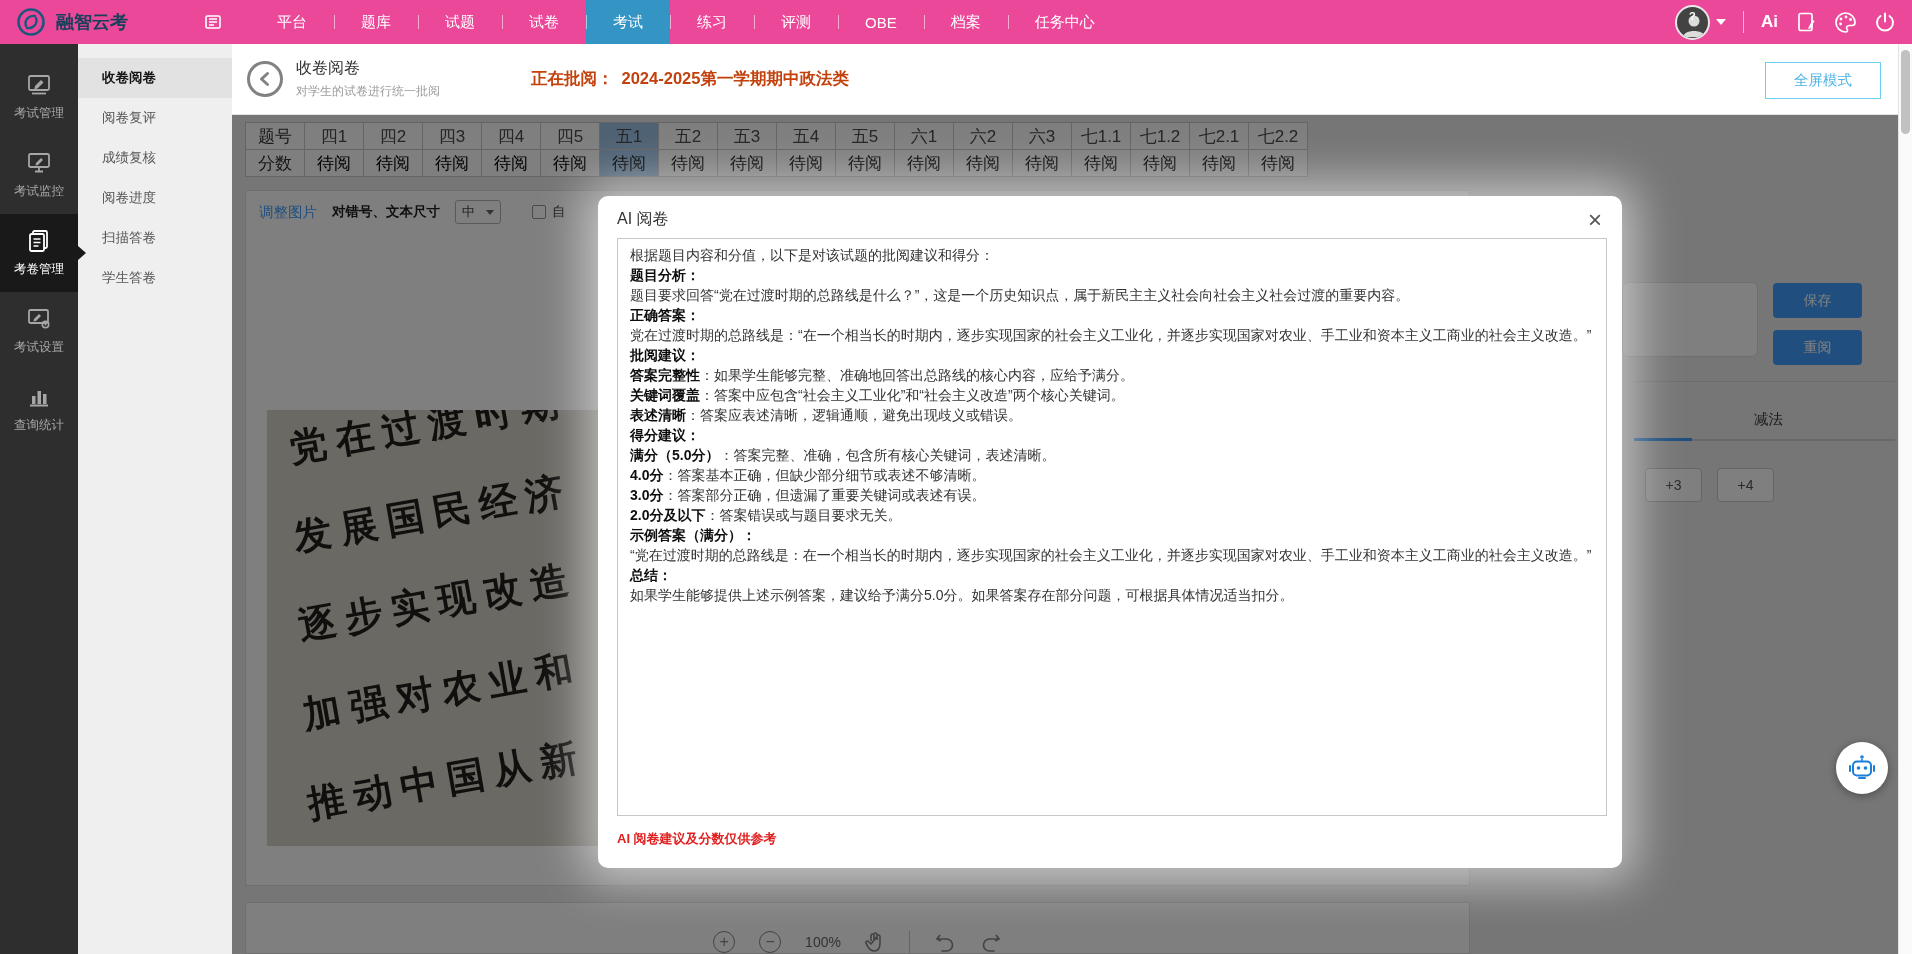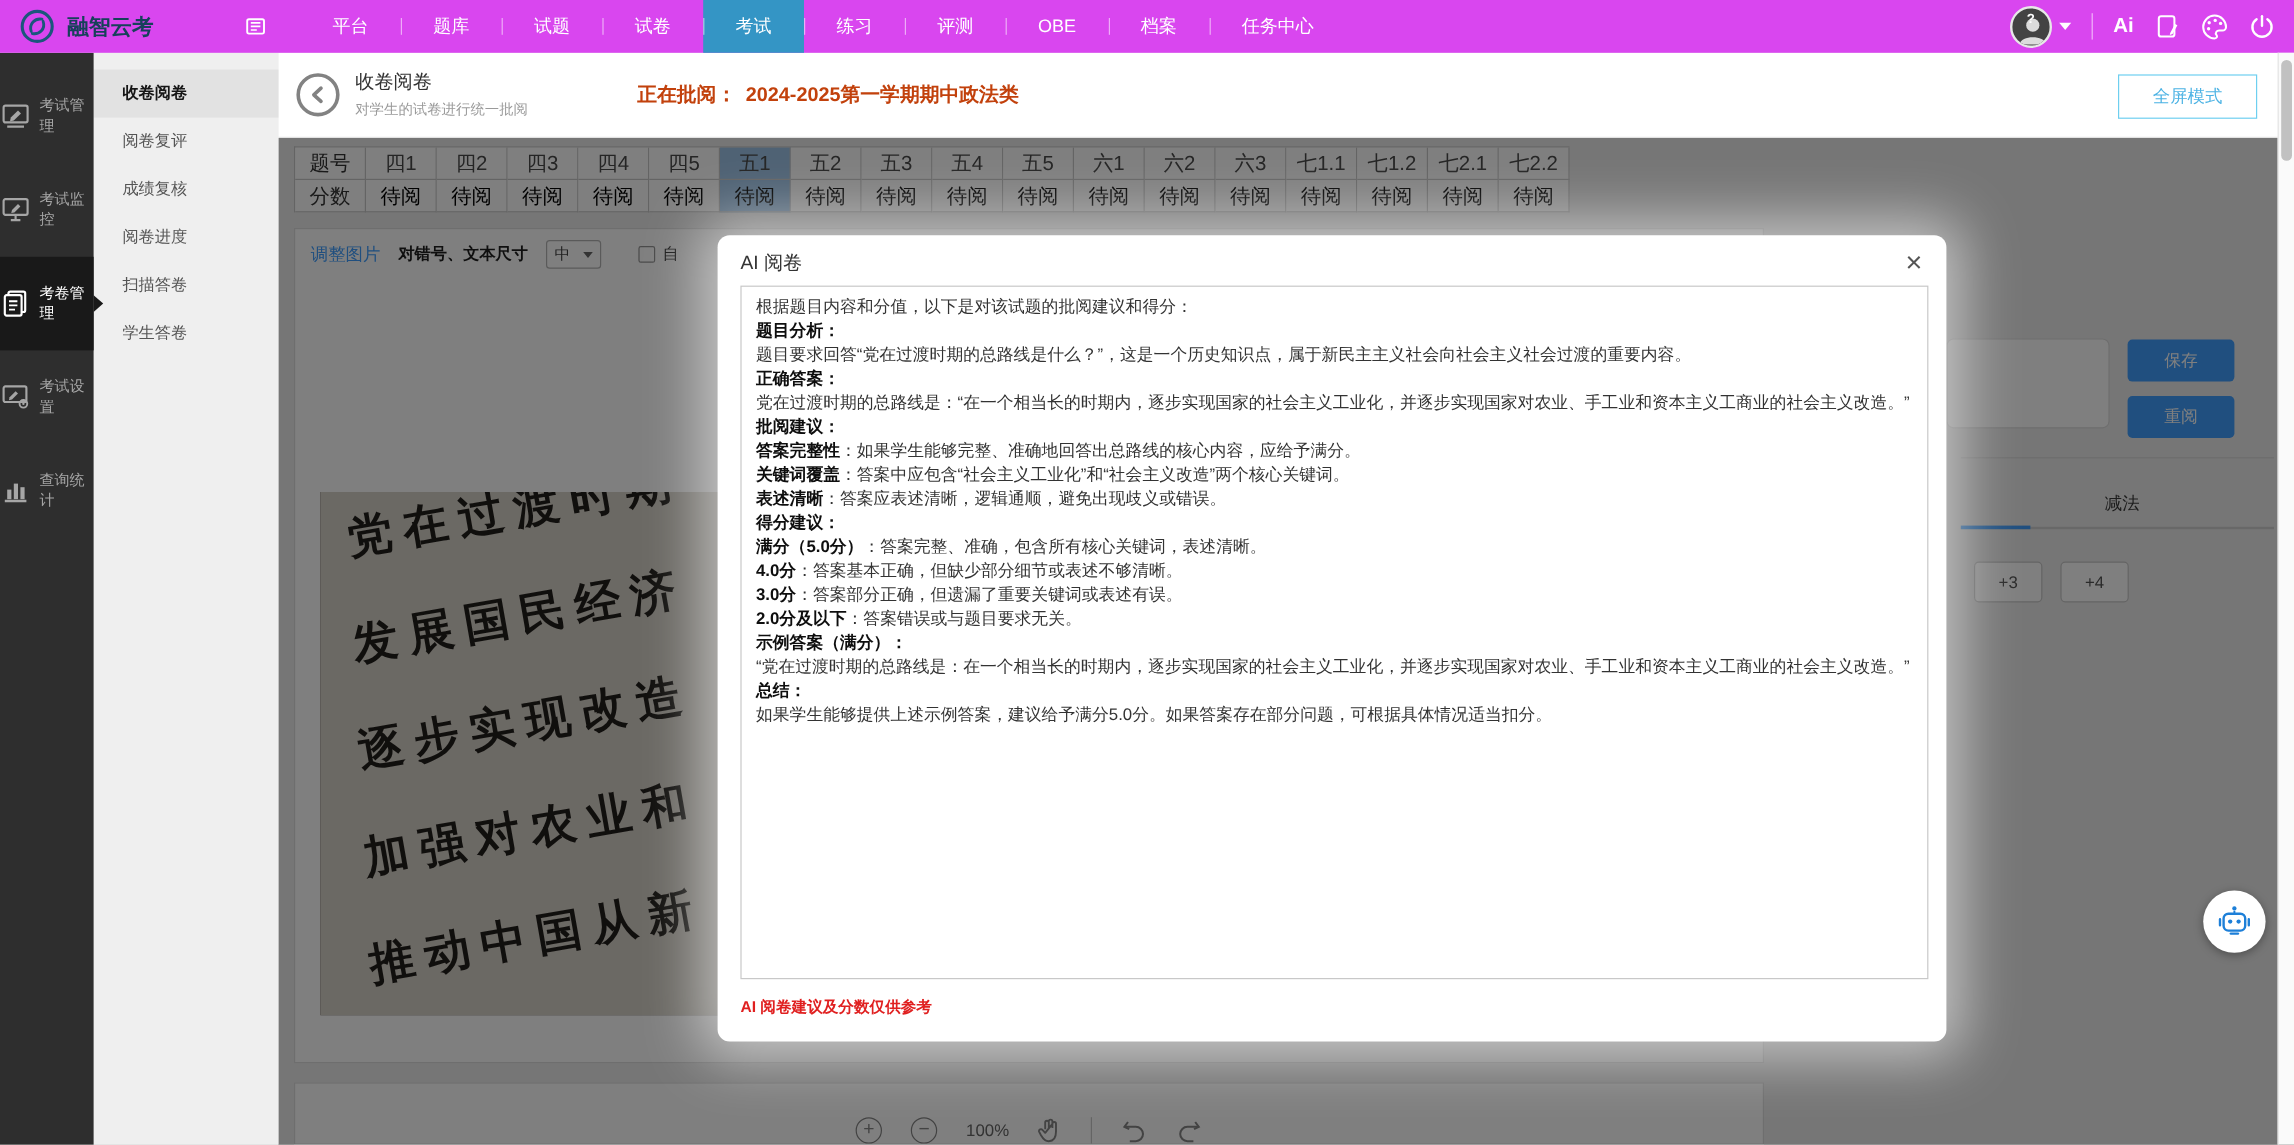--- a/index.html
+++ b/index.html
@@ -1,40 +1,40 @@
 <!DOCTYPE html>
 <html><head>
 <meta charset="utf-8">
 <style>
   *{box-sizing:border-box;margin:0;padding:0}
   html,body{width:1912px;height:954px;overflow:hidden}
   body{position:relative;font-family:"Liberation Sans","DejaVu Sans",sans-serif;background:#ececec}
 
   
-  .topbar{position:absolute;left:0;top:0;width:1912px;height:44px;background:#d946ef;display:flex;align-items:center;z-index:30}
+  .topbar{position:absolute;left:0;top:0;width:1912px;height:44px;background:#ec4899;display:flex;align-items:center;z-index:30}
   .brand{display:flex;align-items:center;gap:10px;padding-left:16px;width:178px;flex:none}
   .brand-name{font-size:18px;font-weight:bold;color:#16415a;white-space:nowrap}
   .collapse-btn{color:#fff;margin:0 28px 0 26px;cursor:pointer;display:flex}
   .nav{display:flex;height:44px}
   .nav-item{position:relative;display:flex;align-items:center;padding:0 27px;color:#fff;font-size:15px;cursor:pointer;white-space:nowrap}
   .nav-item:not(:first-child)::before{content:"";position:absolute;left:0;top:15px;height:14px;width:1px;background:rgba(255,255,255,.55)}
   .nav-item.active{background:#3495c5}
   .top-right{margin-left:auto;display:flex;align-items:center;gap:17px;padding-right:16px}
   .avatar-wrap{display:flex;align-items:center;gap:6px;cursor:pointer}
   .avatar{width:35px;height:35px;border-radius:50%;background:#434343;border:2px solid #e8e8e8;position:relative;overflow:hidden}
   .avatar svg{position:absolute;left:3px;top:4px}
   .avatar .q{position:absolute;left:12px;top:3px;color:#fff;font-size:11px;font-weight:bold}
   .caret-down{width:0;height:0;border-left:5px solid transparent;border-right:5px solid transparent;border-top:6px solid #fff}
   .top-divider{width:1px;height:22px;background:rgba(255,255,255,.6)}
   .tb-icon{color:#fff;display:flex;align-items:center;cursor:pointer}
   .ai-text{color:#fff;font-size:17px;font-weight:bold;cursor:pointer}
 
   
   .sidebar{position:absolute;left:0;top:44px;width:78px;bottom:0;background:#2e2e2e;z-index:25;padding-top:14px}
-  .side-item{height:78px;display:flex;flex-direction:row;align-items:center;justify-content:center;gap:7px;color:#a6a6a6;font-size:12.5px;cursor:pointer;position:relative}
+  .side-item{height:78px;display:flex;flex-direction:column;align-items:center;justify-content:center;gap:7px;color:#a6a6a6;font-size:12.5px;cursor:pointer;position:relative}
   .side-item.active{background:#191919;color:#fff}
   .side-item.active::after{content:"";position:absolute;right:-8px;top:50%;margin-top:-7px;border-top:7px solid transparent;border-bottom:7px solid transparent;border-left:8px solid #191919}
   .submenu{position:absolute;left:78px;top:44px;width:154px;bottom:0;background:#efefef;z-index:24;padding-top:14px}
   .sub-item{height:40px;line-height:40px;padding-left:24px;font-size:13.5px;color:#555;cursor:pointer;white-space:nowrap}
   .sub-item.active{background:#e2e2e2;color:#161616;font-weight:bold}
 
   
   .header{position:absolute;left:232px;top:44px;right:0;height:71px;background:#fff;border-bottom:1px solid #e2e2e2;z-index:20;display:flex;align-items:center}
   .back-btn{width:36px;height:36px;border-radius:50%;border:3px solid #828282;margin-left:15px;display:flex;align-items:center;justify-content:center;cursor:pointer;flex:none}
   .header-titles{margin-left:13px}

